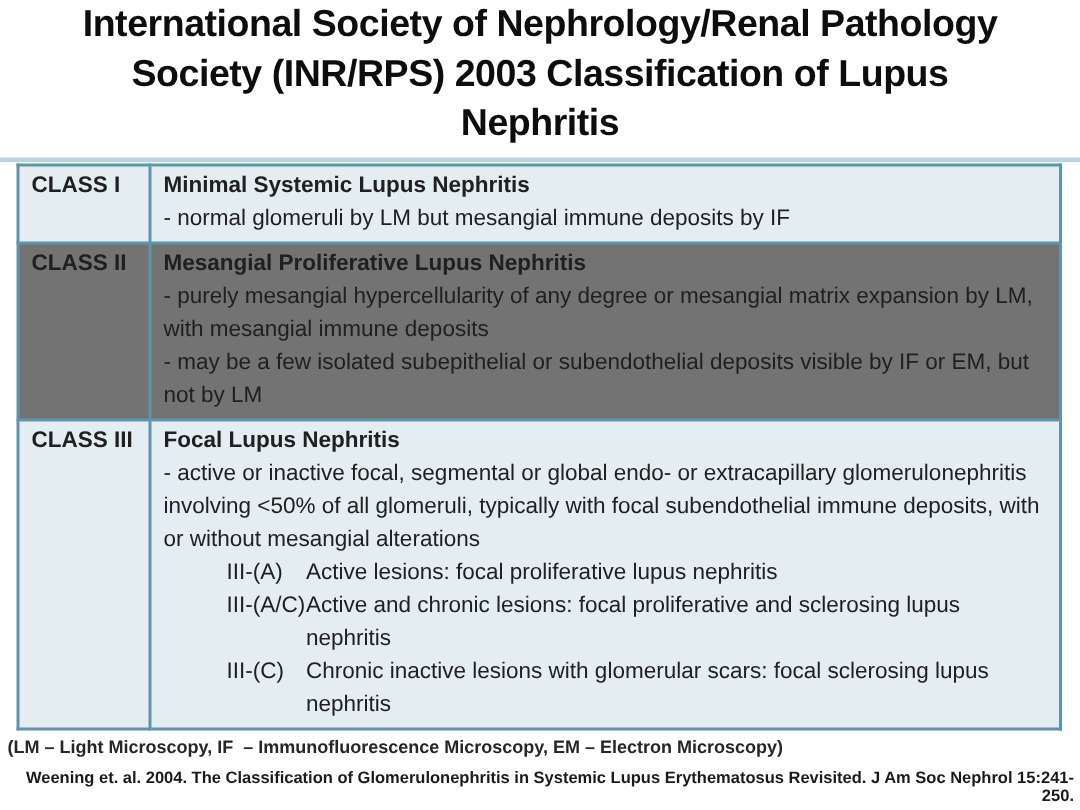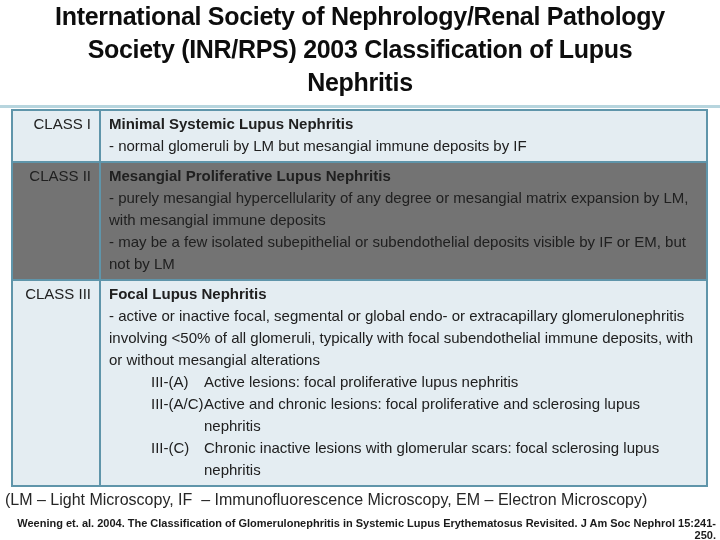--- a/index.html
+++ b/index.html
@@ -39,42 +39,42 @@
     line-height: 22px;
     color: #202020;
   }
   table.classification td {
     border: 2px solid #5f95aa;
     vertical-align: top;
     padding: 2px 8px 4px 8px;
   }
   td.class-cell {
     width: 70px;
-    text-align: right;
-    font-weight: normal;
+    text-align: left;
+    font-weight: bold;
     padding-top: 4px;
     white-space: nowrap;
   }
   tr.row-light td { background: #e4edf2; }
   tr.row-shaded td { background: #737373; }
   .cell-heading { font-weight: bold; }
   .cell-bullet { font-weight: normal; }
   .subtype {
     display: flex;
     margin-left: 42px;
   }
   .subtype-label {
     flex: 0 0 auto;
     min-width: 53px;
   }
   .subtype-text { flex: 1 1 auto; }
   .footnote {
     margin: 4px 0 0 5px;
-    font-size: 16px;
-    font-weight: 400;
+    font-size: 12px;
+    font-weight: 700;
     color: #262626;
     white-space: pre-wrap;
   }
   .citation {
     margin: 8px 4px 0 0;
     text-align: right;
     font-size: 11px;
     font-weight: 700;
     color: #1a1a1a;
   }

